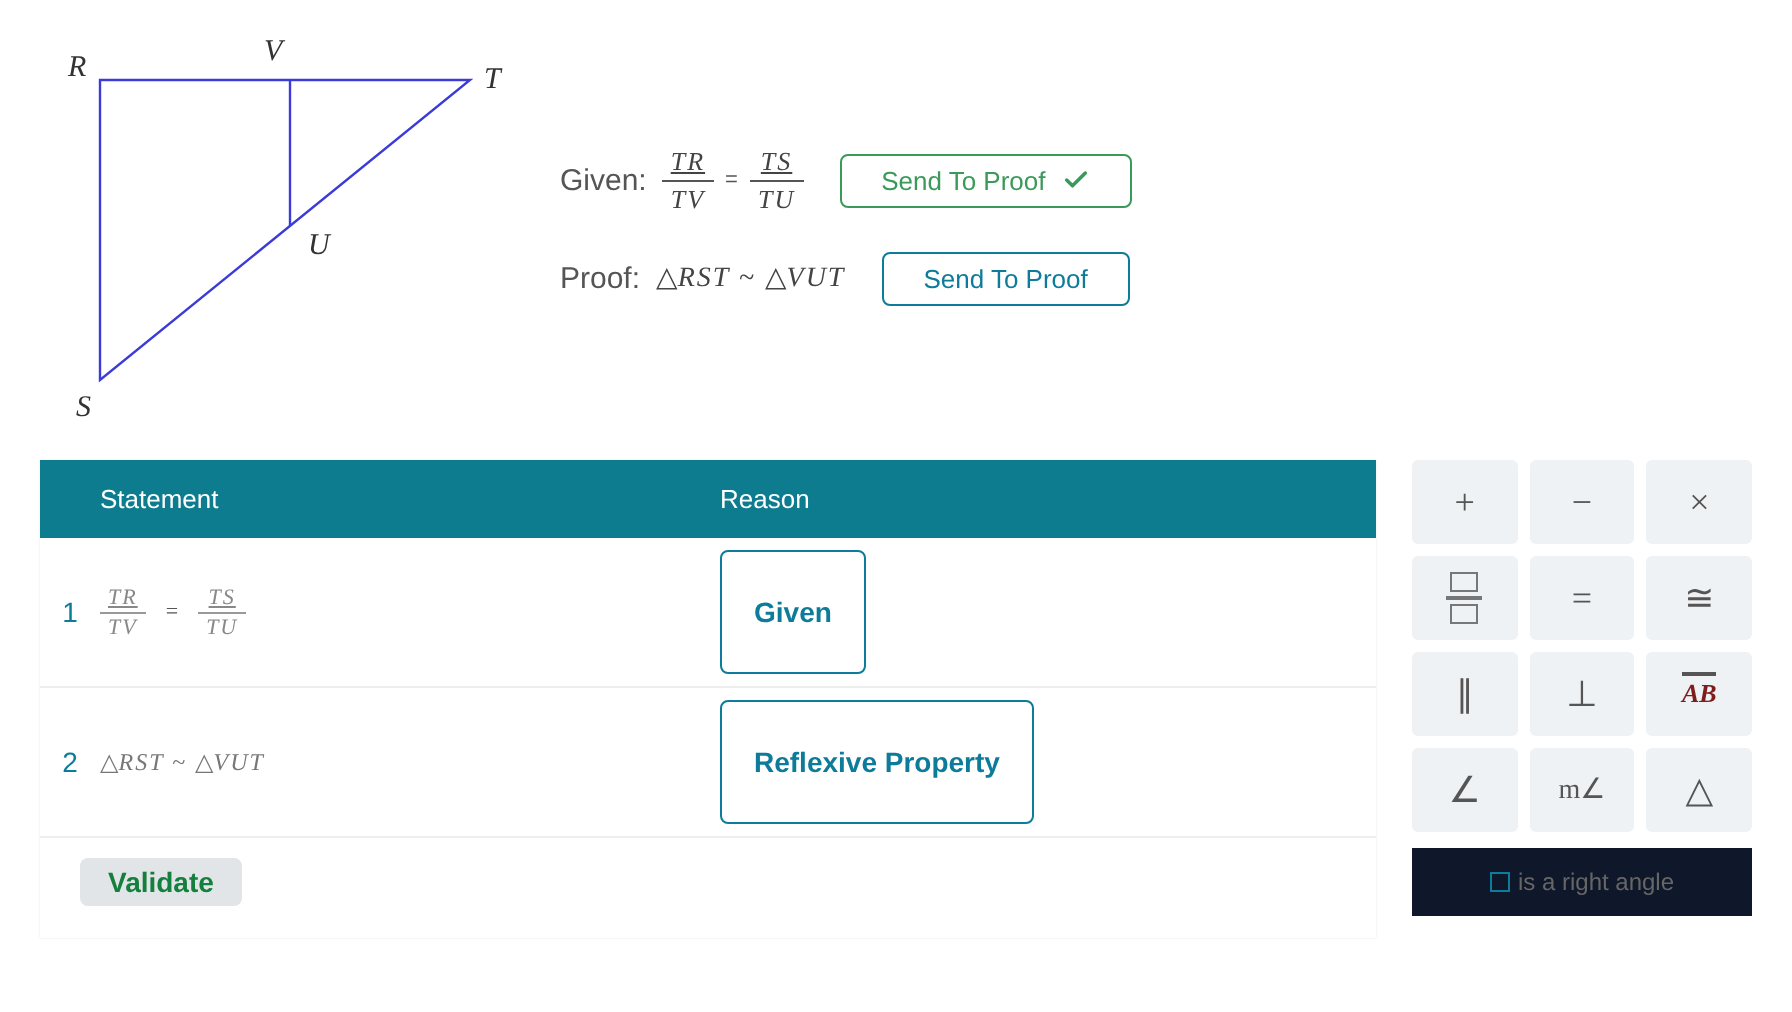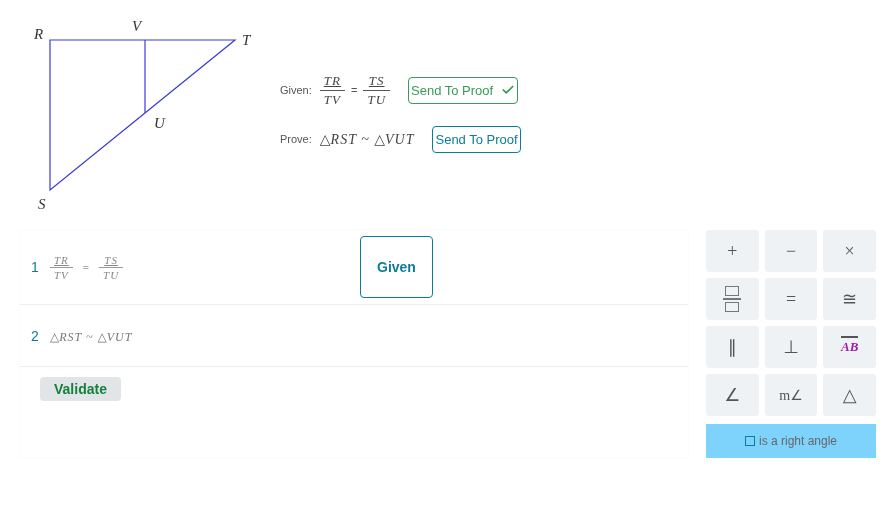--- a/index.html
+++ b/index.html
@@ -33,21 +33,21 @@
   .given-prove {
     margin-left: 10px;
     color: #555;
   }
   .gp-row {
     display: flex;
     align-items: center;
     margin: 18px 0;
   }
   .gp-label {
-    font-size: 11px;
+    font-size: 15px;
     margin-right: 8px;
   }
   .frac {
     display: inline-block;
     text-align: center;
     vertical-align: middle;
     font-family: "Times New Roman", serif;
     font-style: italic;
     font-size: 13px;
     color: #444;
@@ -58,21 +58,21 @@
   .sim-expr {
     font-family: "Times New Roman", serif;
     font-style: italic;
     font-size: 14px;
     letter-spacing: 1px;
     color: #444;
   }
   .tri-sym { font-style: normal; letter-spacing: 0;}
   .btn-send {
     margin-left: 18px;
-    padding: 5px 2px;
+    padding: 5px 20px;
     border-radius: 4px;
     font-size: 13px;
     background: #fff;
     cursor: pointer;
     display: inline-flex;
     align-items: center;
   }
   .btn-green { border: 1px solid #3a9a5a; color: #3a9a5a; }
   .btn-blue  { border: 1px solid #0d7c9a; color: #0d7c9a; }
   .check { margin-left: 8px; }
@@ -185,25 +185,25 @@
     font-size: 18px;
     color: #555;
     cursor: pointer;
     font-family: "Times New Roman", serif;
   }
   .tool.small { font-size: 14px; }
   .frac-icon { display:flex; flex-direction:column; align-items:center; line-height:1;}
   .frac-icon .t { width:14px; height:10px; border:1.5px solid #777; margin-bottom:2px;}
   .frac-icon .line {width:18px; height:1.5px; background:#777; margin-bottom:2px;}
   .frac-icon .b { width:14px; height:10px; border:1.5px solid #777;}
-  .seg-icon { position:relative; font-style:italic; font-weight:bold; font-size:13px; color:#a21caf;}
+  .seg-icon { position:relative; font-style:italic; font-weight:bold; font-size:13px; color:#7f1d1d;}
   .seg-icon .bar { position:absolute; top:-3px; left:0; right:0; height:1.5px; background:#555;}
   .right-angle-row {
     margin-top: 8px;
-    background: #7dd3fc;
+    background: #0f172a;
     text-align: center;
     font-size: 12px;
     color: #666;
     padding: 10px 4px;
     cursor: pointer;
   }
   .sq { display:inline-block; width:10px; height:10px; border:1.5px solid #0d7c9a; vertical-align:-1px; margin-right:4px;}
 </style>
 </head>
 <body>
@@ -234,51 +234,58 @@
         <span class="den">TU</span>
       </span>
       <div class="btn-send btn-green">
         <span>Send To Proof</span>
         <svg class="check" width="14" height="14" viewBox="0 0 24 24" fill="none" stroke="#3a9a5a" stroke-width="3" stroke-linecap="round" stroke-linejoin="round">
             <polyline points="20 6 9 17 4 12"></polyline>
           </svg>
       </div>
     </div>
     <div class="gp-row">
-      <span class="gp-label">Prove:</span>
+      <span class="gp-label">Proof:</span>
       <span class="sim-expr">
         <span class="tri-sym">△</span><span>RST</span> ~ <span class="tri-sym">△</span><span>VUT</span>
       </span>
       <div class="btn-send btn-blue">
         <span>Send To Proof</span>
       </div>
     </div>
   </div>
 </div>
 
 <div class="proof-area">
   <div class="proof-table">
+    <div class="proof-header">
+      <div class="col-stmt-h">Statement</div>
+      <div class="col-reason-h">Reason</div>
+    </div>
 
     <div class="proof-row">
       <div class="row-num">1</div>
       <div class="row-stmt">
         <span class="frac"><span class="num">TR</span><span class="den">TV</span></span>
         <span class="eq">=</span>
         <span class="frac"><span class="num">TS</span><span class="den">TU</span></span>
       </div>
       <div class="row-reason">
         <div class="reason-btn">Given</div>
       </div>
     </div>
 
     <div class="proof-row">
       <div class="row-num">2</div>
       <div class="row-stmt">
         <span class="sim-expr"><span class="tri-sym">△</span><span>RST</span> ~ <span class="tri-sym">△</span><span>VUT</span></span>
       </div>
+      <div class="row-reason">
+        <div class="reason-btn">Reflexive Property</div>
+      </div>
     </div>
 
     <div class="validate-row">
       <button class="validate-btn">Validate</button>
     </div>
   </div>
 
   <div class="toolbox">
     <div class="tool-grid">
       <div class="tool">+</div>

